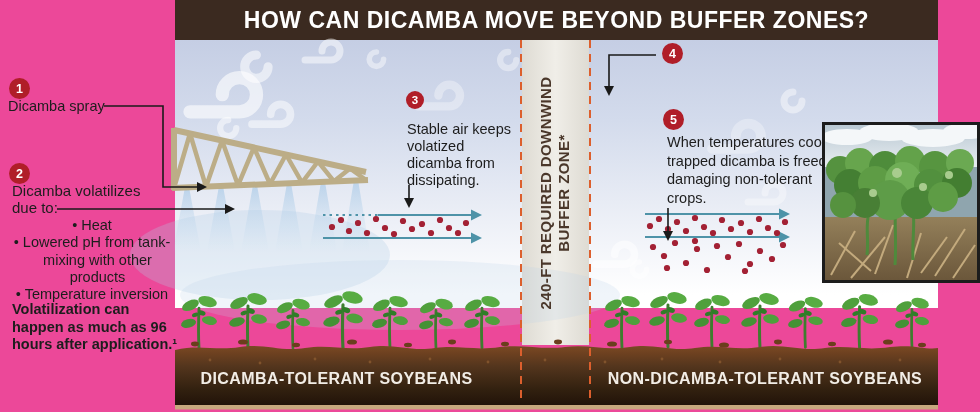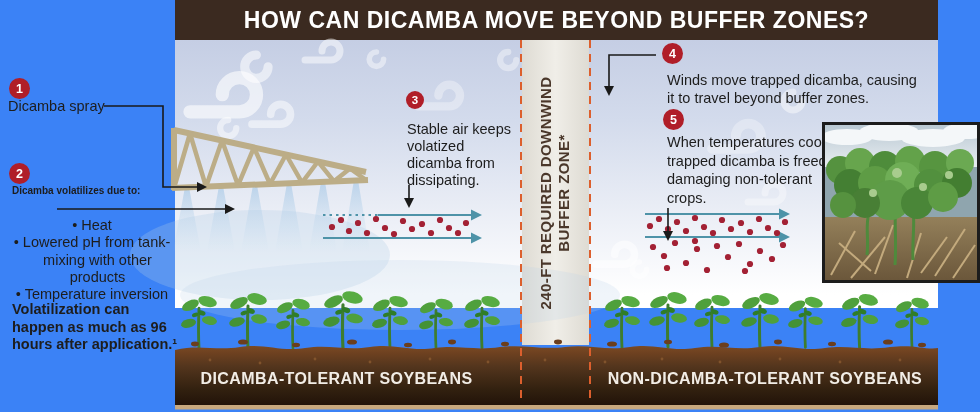--- a/index.html
+++ b/index.html
@@ -1,18 +1,18 @@
 <!DOCTYPE html>
 <html><head>
 <meta charset="utf-8">
 <style>
   html,body{margin:0;padding:0;background:#fff;}
   #stage{
     position:relative;width:980px;height:412px;overflow:hidden;
-    font-family:"Liberation Sans", sans-serif;color:#1d1d1d;background:#3b82f6;
+    font-family:"Liberation Sans", sans-serif;color:#1d1d1d;background:#ec4899;
   }
   
   .title-bar{
     position:absolute;left:175px;top:0;width:763px;height:40px;
     background:#3b2a20;display:flex;align-items:center;justify-content:center;
   }
   .title-bar h1{
     margin:0;color:#fff;font-size:23px;font-weight:700;letter-spacing:.5px;white-space:nowrap;
   }
   
@@ -24,21 +24,21 @@
   .art{position:absolute;left:0;top:0;width:980px;height:412px;pointer-events:none;}
   
   .badge{
     position:absolute;background:#b01e28;color:#fff;border-radius:50%;
     display:flex;align-items:center;justify-content:center;font-weight:700;
   }
   .badge.b20{width:21px;height:21px;font-size:12.5px;}
   .badge.b18{width:18px;height:18px;font-size:11.5px;}
   
   .txt{position:absolute;font-size:14.5px;line-height:17.5px;}
-  .heading2{position:absolute;left:12px;top:183px;width:150px;font-size:10px;line-height:16.5px;font-weight:bold;}
+  .heading2{position:absolute;left:12px;top:183px;width:150px;font-size:15px;line-height:16.5px;}
   ul.bullets{position:absolute;left:12px;top:217px;width:160px;margin:0;padding:0;list-style:none;font-size:14.5px;line-height:17.3px;text-align:center;}
   ul.bullets li{padding-left:11px;text-indent:-11px;}
   ul.bullets li::before{content:"• ";}
   .note{position:absolute;left:12px;top:301px;width:172px;font-size:14.5px;line-height:17.5px;font-weight:bold;}
   .footnote{position:absolute;left:2px;top:372px;width:176px;font-size:10.5px;color:#222;}
   
   .buffer-label-box{
     position:absolute;left:520px;top:40px;width:71px;height:305px;
     display:flex;align-items:center;justify-content:center;
   }
@@ -307,21 +307,20 @@
   <div class="heading2">Dicamba volatilizes due to:</div>
   <ul class="bullets">
     <li>Heat</li>
     <li>Lowered pH from tank-mixing with other products</li>
     <li>Temperature inversion</li>
   </ul>
   <div class="note">Volatilization can happen as much as 96 hours after application.¹</div>
 
   <div class="txt" style="left:407px;top:121px;width:112px;line-height:17px">Stable air keeps volatized dicamba from dissipating.</div>
 
-  <div class="txt" style="left:667px;top:71px;width:255px;line-height:18px">Winds move trapped dicamba, causing it to travel beyond buffer zones.</div>
 
   <div class="txt" style="left:667px;top:133px;width:170px;line-height:18.7px">When temperatures cool, trapped dicamba is freed, damaging non-tolerant crops.</div>
 
   <div class="buffer-label-box">
     <div class="buffer-label">
       <div>240-FT REQUIRED DOWNWIND</div>
       <div>BUFFER ZONE*</div>
     </div>
   </div>
 

